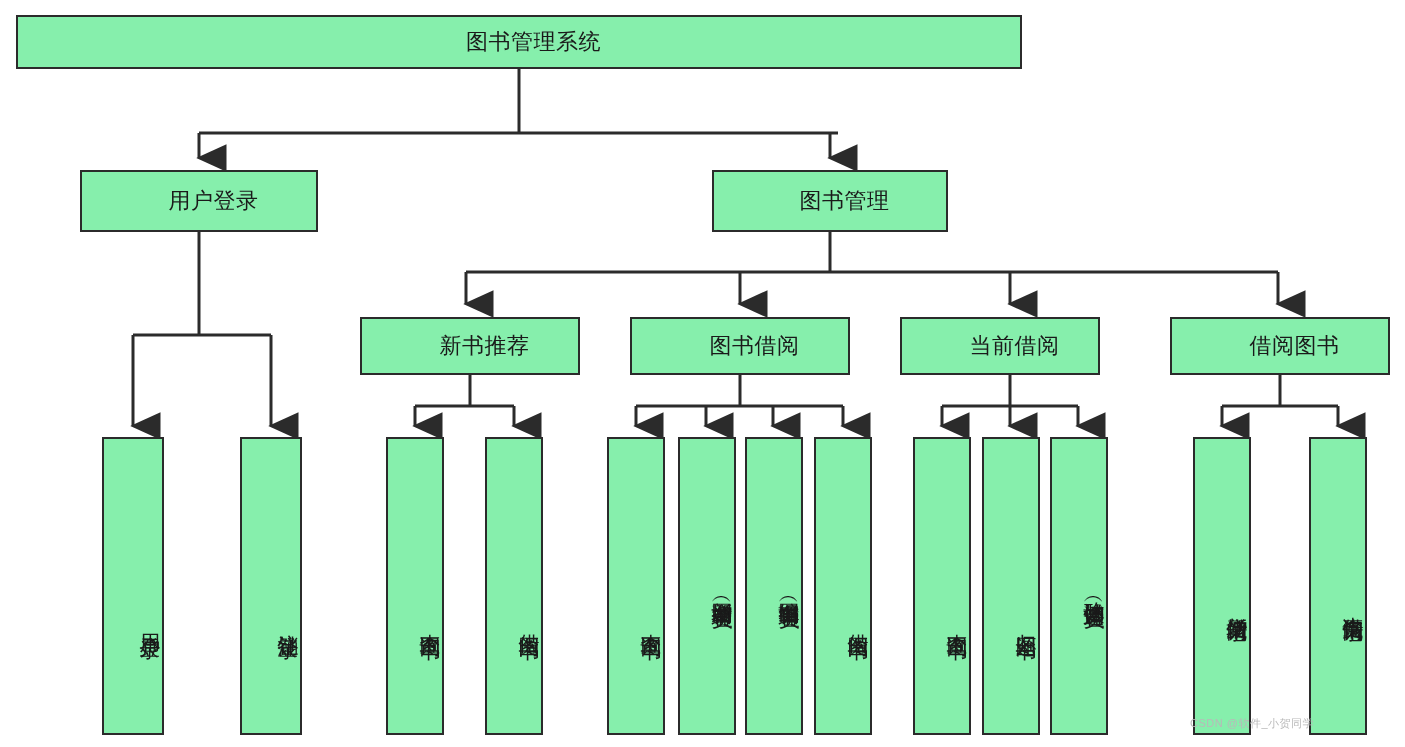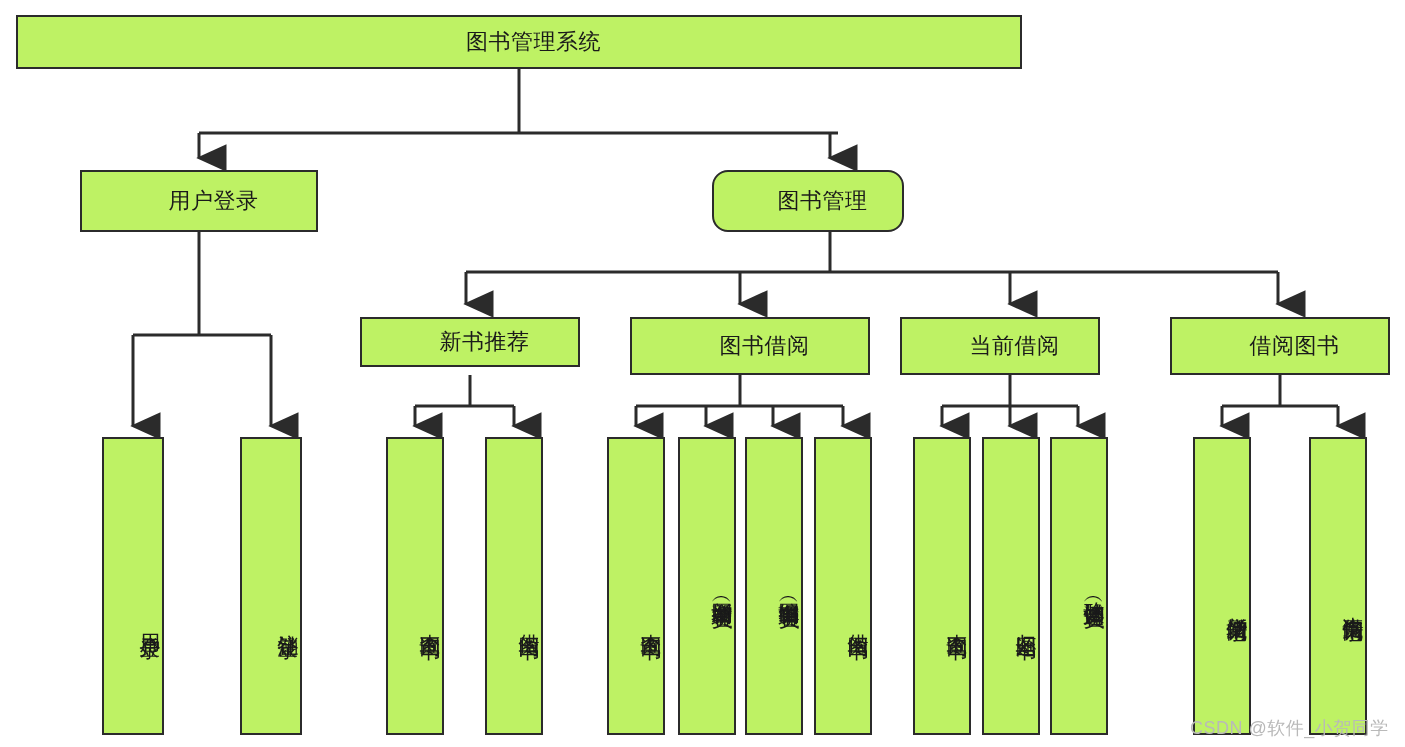--- a/index.html
+++ b/index.html
@@ -22,21 +22,21 @@
     left: 0;
     top: 0;
     width: 1405px;
     height: 747px;
     pointer-events: none;
   }
   .node {
     position: absolute;
     box-sizing: border-box;
     border: 2.2px solid #2b2b2b;
-    background: #bef264;
+    background: #86efac;
     display: flex;
     align-items: center;
     justify-content: center;
     color: #1a1a1a;
     line-height: 1.12;
     padding-left: 29px;
   }
   .node.h {
     font-size: 22px;
     letter-spacing: 0.5px;
@@ -52,21 +52,21 @@
   }
   .node.v.tall {
     padding-top: 6px;
     letter-spacing: 1px;
   }
   .node-root {
     font-size: 23px;
   }
   .watermark {
     position: absolute;
-    font-size: 18px;
+    font-size: 11px;
     color: #b9b9b9;
     white-space: nowrap;
     letter-spacing: 0.5px;
   }
 </style>
 </head>
 <body>
 
 <div id="canvas">
 
@@ -120,28 +120,28 @@
     </g>
   </svg>
 
   <div class="node h node-root" style="left:16px; top:15px; width:1006px; height:54px;">
     <span>图书管理系统</span>
   </div>
 
   <div class="node h" style="left:80px; top:170px; width:238px; height:62px;">
     <span>用户登录</span>
   </div>
-  <div class="node h" style="left:712px; top:170px; width:192px; height:62px;border-radius:16px;">
+  <div class="node h" style="left:712px; top:170px; width:236px; height:62px;">
     <span>图书管理</span>
   </div>
 
-  <div class="node h" style="left:360px; top:317px; width:220px; height:50px;text-align:right;">
+  <div class="node h" style="left:360px; top:317px; width:220px; height:58px;text-align:right;">
     <span>新书推荐</span>
   </div>
-  <div class="node h" style="left:630px; top:317px; width:240px; height:58px;">
+  <div class="node h" style="left:630px; top:317px; width:220px; height:58px;">
     <span>图书借阅</span>
   </div>
   <div class="node h" style="left:900px; top:317px; width:200px; height:58px;">
     <span>当前借阅</span>
   </div>
   <div class="node h" style="left:1170px; top:317px; width:220px; height:58px;">
     <span>借阅图书</span>
   </div>
 
   <div class="node v" style="left:102px; top:437px; width:62px; height:298px; padding-top:70px;">

